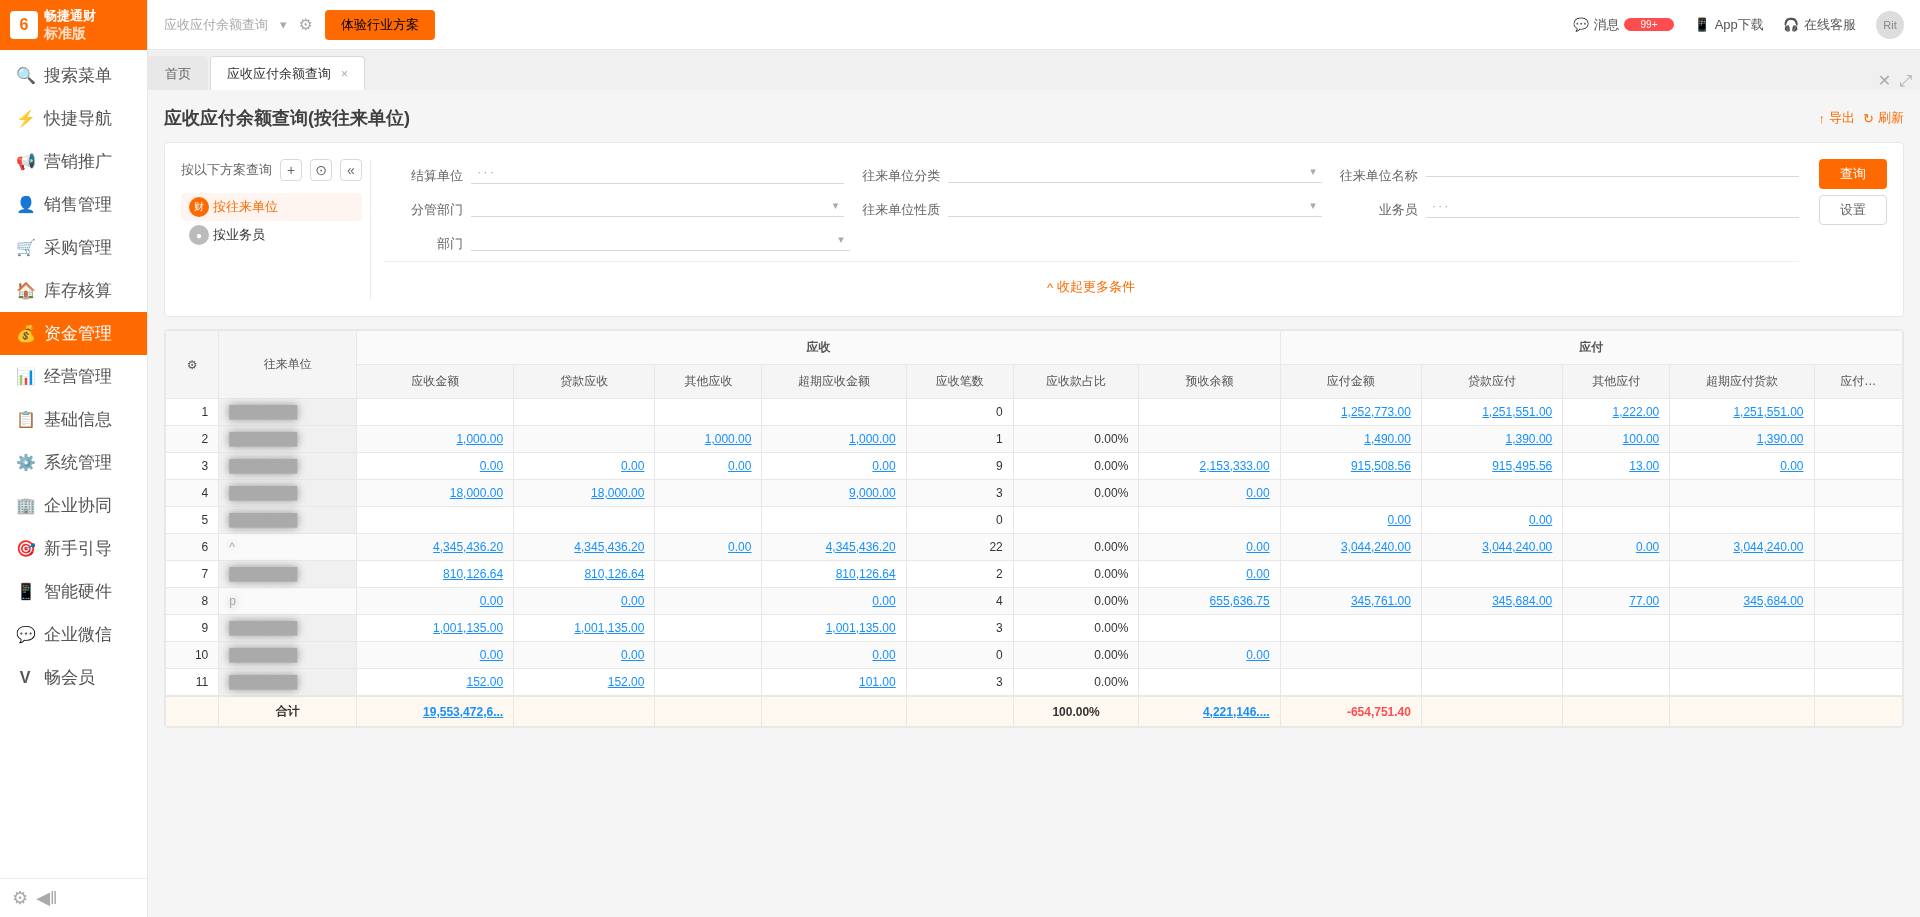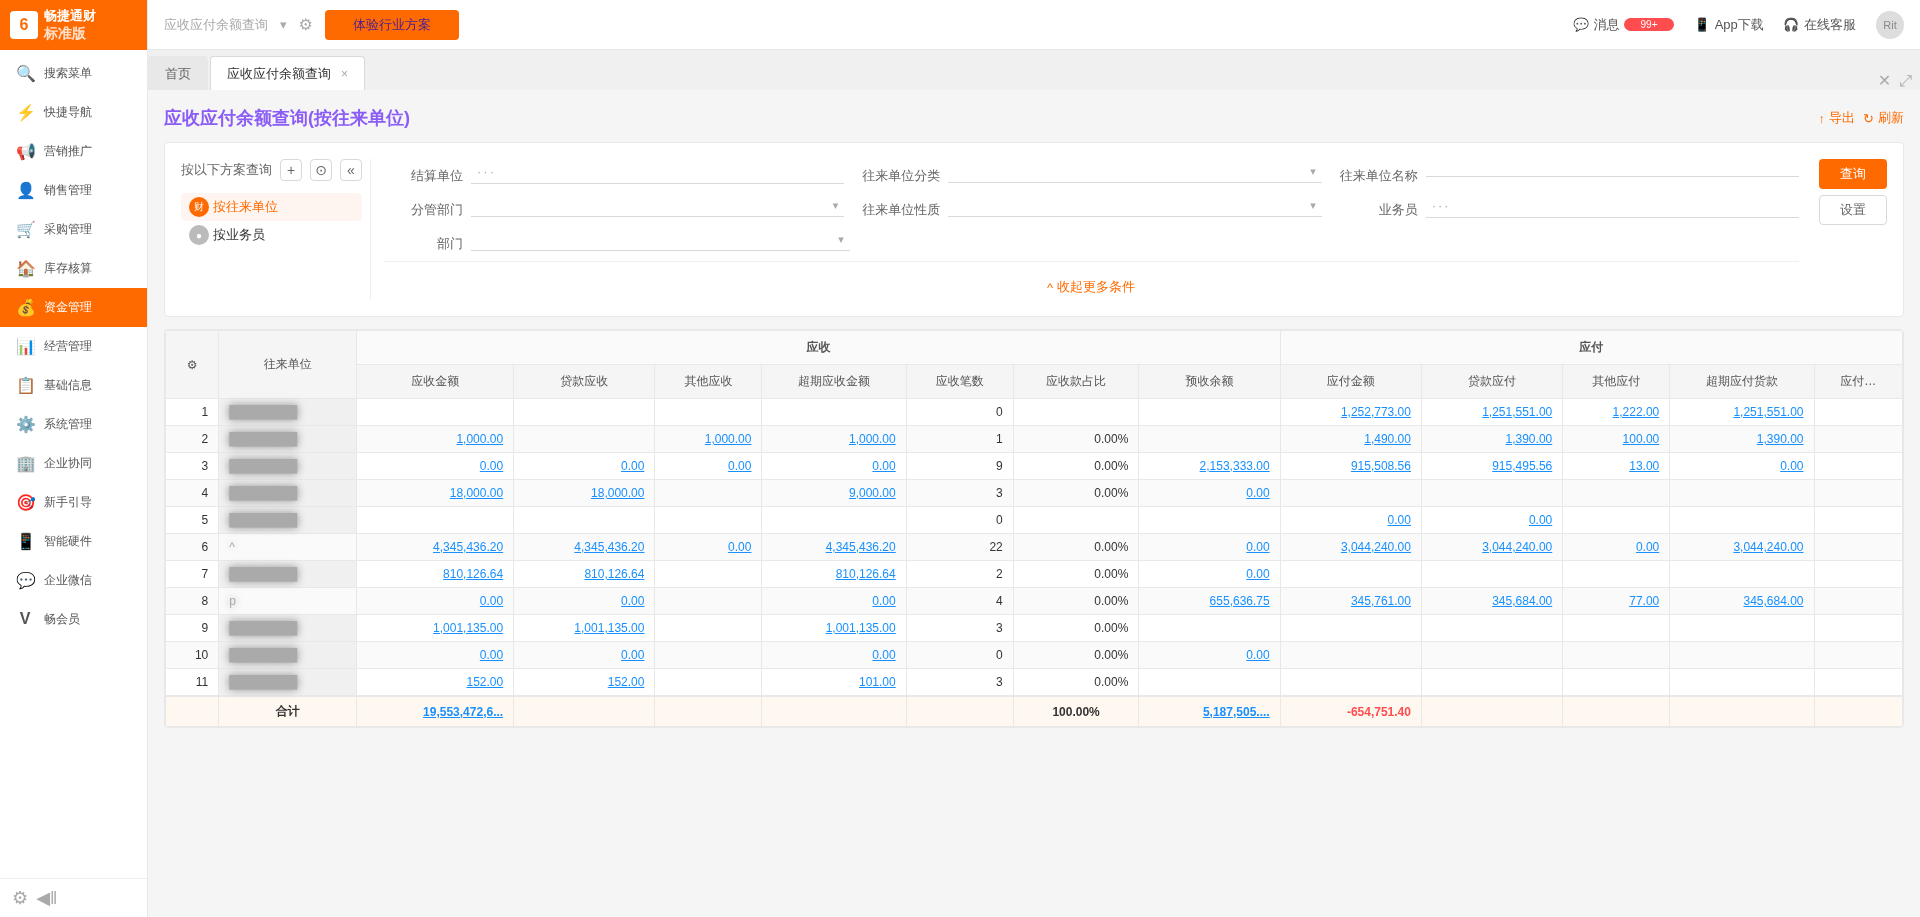--- a/index.html
+++ b/index.html
@@ -21,39 +21,39 @@
       color: #ff6a00; font-size: 16px; font-weight: 900;
     }
     .sidebar-nav { flex: 1; overflow-y: auto; padding: 4px 0; }
     .sidebar-item {
       display: flex; align-items: center; gap: 10px;
       padding: 10px 16px; cursor: pointer; color: #555;
       transition: background 0.2s;
     }
     .sidebar-item.active { background: #ff6a00; color: #fff; border-radius: 0; }
     .sidebar-item .nav-icon { font-size: 16px; width: 18px; text-align: center; }
-    .sidebar-item .nav-label { font-size: 12px; }
+    .sidebar-item .nav-label { font-size: 17px; }
     .sidebar-bottom {
       border-top: 1px solid #eee; display: flex; align-items: center;
       padding: 8px 12px; gap: 8px;
     }
     .sidebar-bottom-icon { font-size: 18px; color: #aaa; cursor: pointer; }
 
     
     .top-header {
       position: fixed; top: 0; left: 148px; right: 0; height: 50px;
       background: #fff; border-bottom: 1px solid #e8e8e8;
       display: flex; align-items: center; padding: 0 16px; gap: 12px; z-index: 100;
     }
     .header-breadcrumb { color: #aaa; font-size: 13px; }
     .header-nav-arrow { color: #aaa; cursor: pointer; }
     .header-gear { color: #aaa; font-size: 16px; cursor: pointer; }
     .header-trial-btn {
-      background: #ff6a00; color: #4c1d95; border: none; border-radius: 4px;
-      padding: 6px 28px; font-size: 13px; cursor: pointer;
+      background: #ff6a00; color: #000000; border: none; border-radius: 4px;
+      padding: 6px 16px; font-size: 13px; cursor: pointer;
     }
     .header-right { margin-left: auto; display: flex; align-items: center; gap: 20px; }
     .header-right-item { display: flex; align-items: center; gap: 4px; cursor: pointer; color: #555; font-size: 13px; }
     .badge {
       background: #ff4d4f; color: #fff; border-radius: 10px;
       font-size: 10px; padding: 1px 17px; min-width: 18px; text-align: center;
     }
     .header-avatar {
       width: 28px; height: 28px; background: #ddd; border-radius: 50%;
       display: flex; align-items: center; justify-content: center; font-size: 11px; color: #888;
@@ -79,21 +79,21 @@
     .main-content {
       margin-left: 148px; margin-top: 90px; padding: 16px;
       background: #f5f5f5; min-height: calc(917px - 90px);
     }
 
     
     .page-header {
       display: flex; align-items: center; justify-content: space-between;
       margin-bottom: 12px;
     }
-    .page-title { font-size: 18px; font-weight: bold; color: #8b5cf6; }
+    .page-title { font-size: 18px; font-weight: bold; color: #404040; }
     .page-actions { display: flex; gap: 8px; }
     .page-action-btn {
       display: flex; align-items: center; gap: 4px;
       color: #ff6a00; font-size: 13px; cursor: pointer; background: none; border: none;
     }
 
     
     .query-panel {
       background: #fff; border-radius: 4px; padding: 16px;
       margin-bottom: 12px; border: 1px solid #e8e8e8;
@@ -631,21 +631,21 @@
         <tfoot>
           <tr class="tfoot-row">
             <td></td>
             <td>合计</td>
             <td class="link text-right">19,553,472,6...</td>
             <td></td>
             <td></td>
             <td></td>
             <td></td>
             <td>100.00%</td>
-            <td class="link text-right">5,187,505....</td>
+            <td class="link text-right">4,221,146....</td>
             <td class="text-right" style="color:#ff4d4f;">-654,751.40</td>
             <td></td>
             <td></td>
             <td></td>
             <td></td>
           </tr>
         </tfoot>
       </table>
     </div>
   </div>

